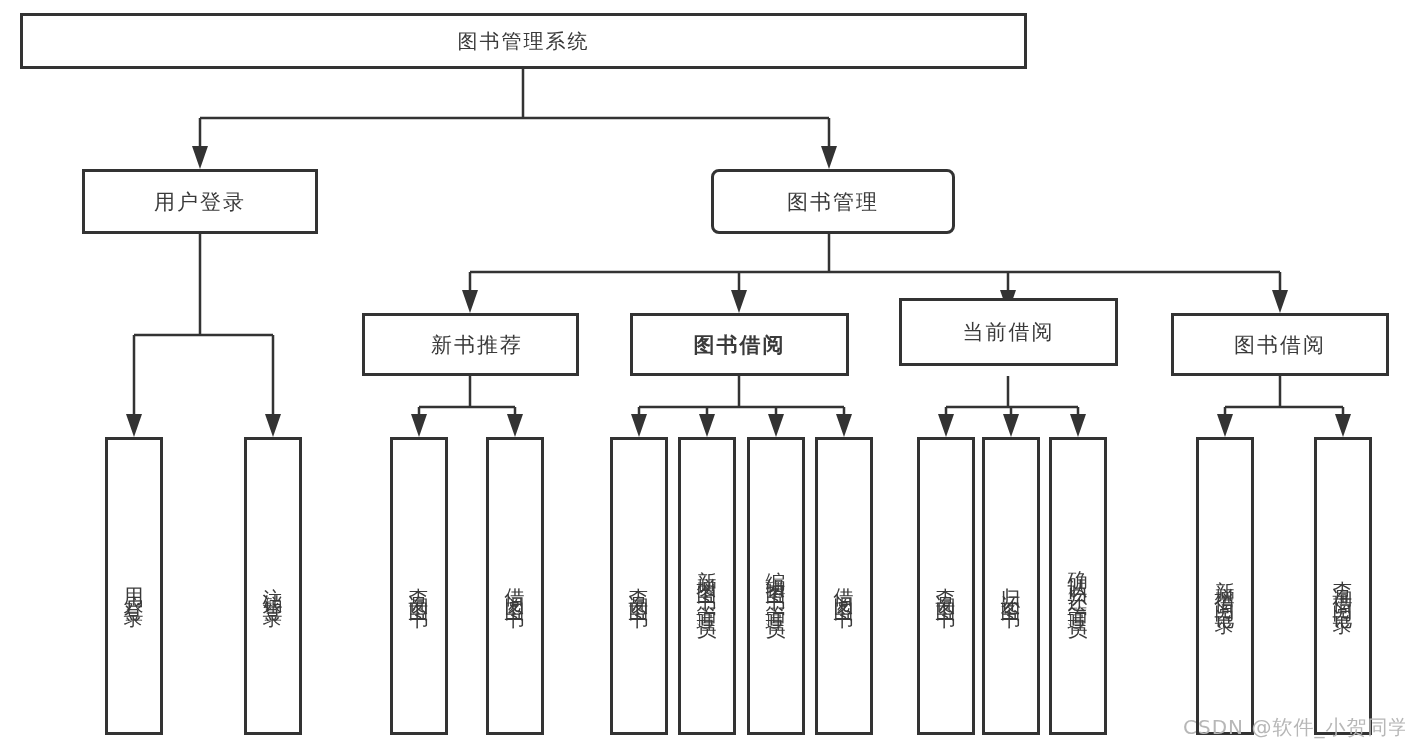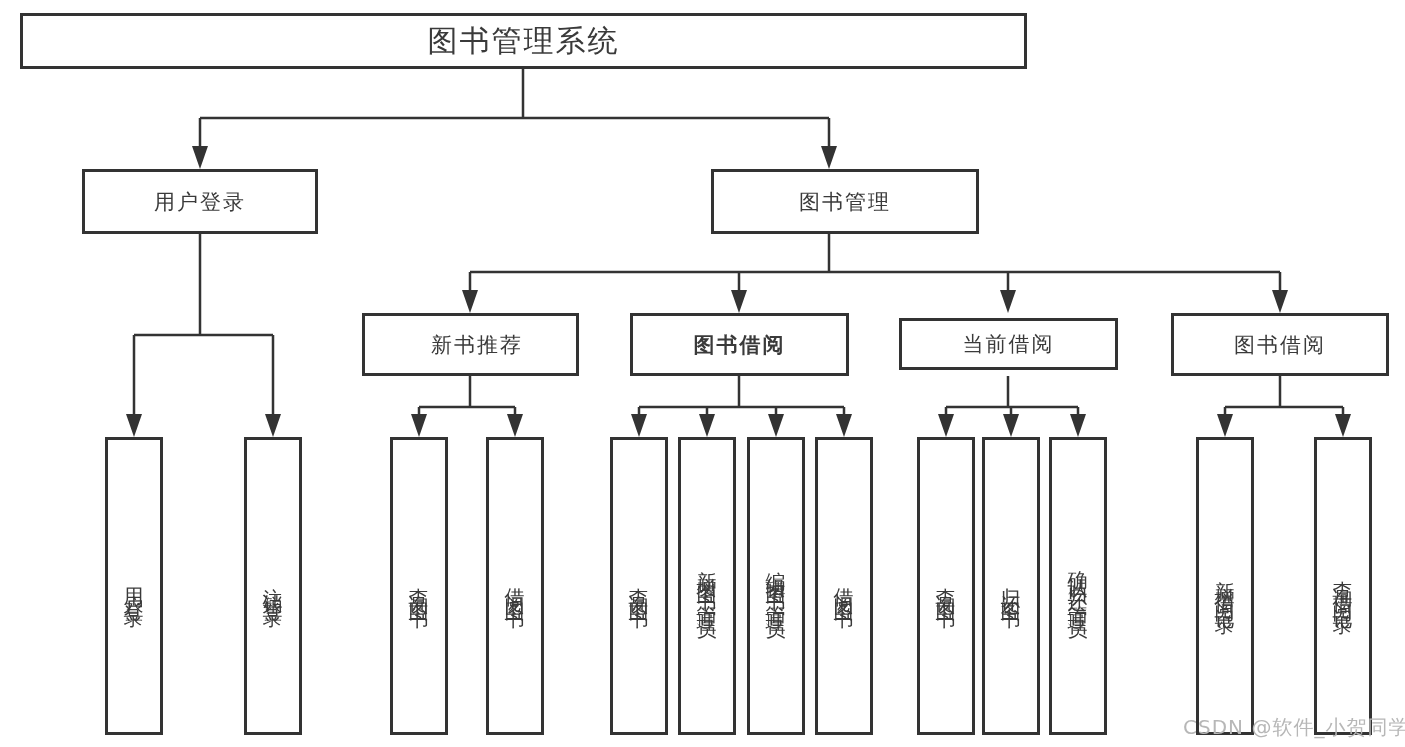--- a/index.html
+++ b/index.html
@@ -30,41 +30,41 @@
     border: 3px solid var(--line);
     background: #ffffff;
     color: var(--text);
     display: flex;
     align-items: center;
     justify-content: center;
     letter-spacing: 2px;
     white-space: nowrap;
   }
   .h-box { font-size: 21px; }
-  .root-box { font-size: 30px; }
+  .root-box { font-size: 20px; }
   
   .leaf {
     display: block;
     writing-mode: vertical-rl;
     text-orientation: mixed;
     text-align: center;
     font-size: 20px;
     letter-spacing: 7px;
     line-height: 52px;   
     width: 58px;
     height: 298px;
     top: 437px;
   }
   
   .b-root   { left: 20px;  top: 13px;  width: 1007px; height: 56px; }
   .b-login  { left: 82px;  top: 169px; width: 236px;  height: 65px; }
-  .b-mgmt   { left: 711px; top: 169px; width: 268px;  height: 65px; }
+  .b-mgmt   { left: 711px; top: 169px; width: 244px;  height: 65px; border-radius: 8px; }
   .b-nb     { left: 362px; top: 313px; width: 217px;  height: 63px; padding-left: 13px; }
   .b-bb     { left: 630px; top: 313px; width: 219px;  height: 63px; font-weight: bold; }
-  .b-cb     { left: 899px; top: 318px; width: 219px;  height: 52px; font-family: Liberation Serif, serif; }
+  .b-cb     { left: 899px; top: 298px; width: 219px;  height: 68px; font-family: Liberation Serif, serif; }
   .b-br     { left: 1171px;top: 313px; width: 218px;  height: 63px; }
   .l-ul  { left: 105px;  }
   .l-lo  { left: 244px;  }
   .l-nbq { left: 390px;  }
   .l-nbb { left: 486px;  }
   .l-bbq { left: 610px;  }
   .l-bba { left: 678px;  }
   .l-bbe { left: 747px;  }
   .l-bbb { left: 815px;  }
   .l-cbq { left: 917px;  }

